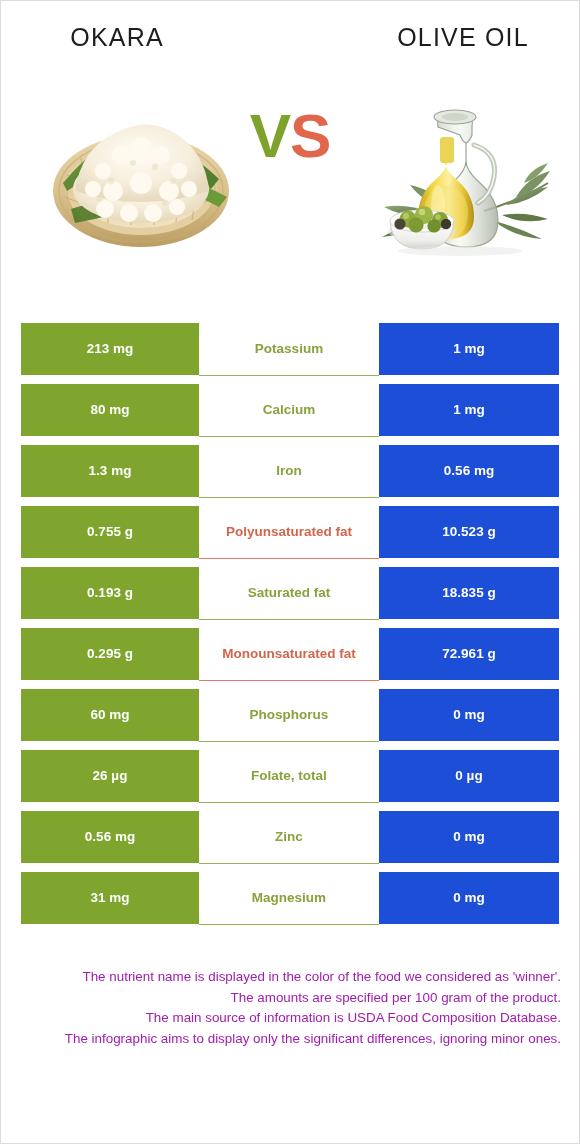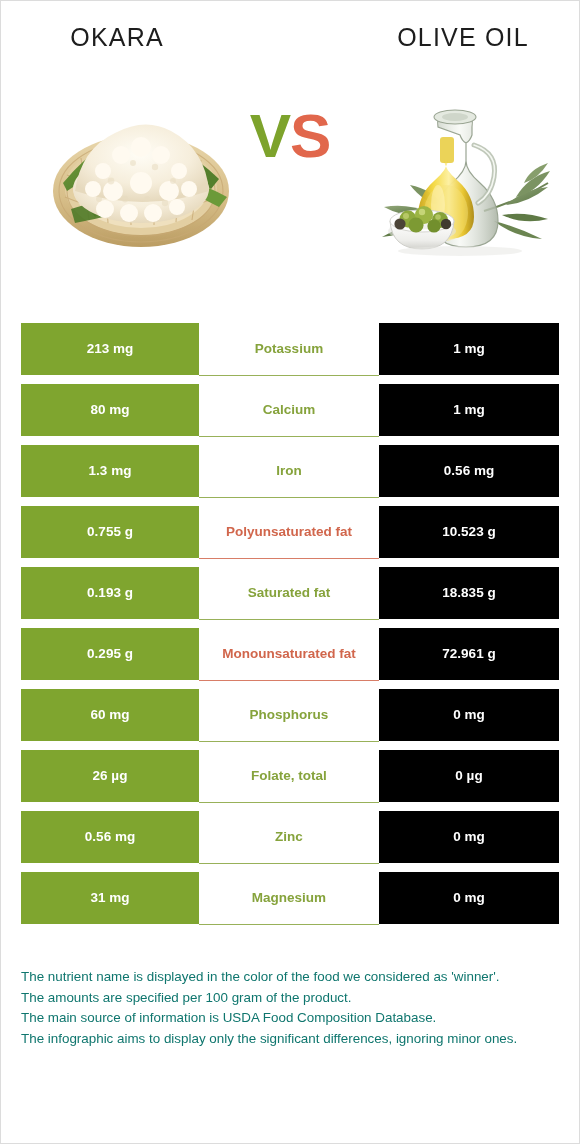--- a/index.html
+++ b/index.html
@@ -115,35 +115,35 @@
     position: absolute;
     left: 0; right: 0;
     bottom: -1px;
     height: 1px;
     background: currentColor;
     opacity: .85;
   }
   .nutrient-row:last-child .cell-name::after { opacity: .85; }
   .cell-right {
     width: 180px;
-    background: #000000;
+    background: #1d4ed8;
     color: #ffffff;
     font-weight: bold;
   }
 
   
   .footer-note {
     position: absolute;
     left: 20px;
     top: 966px;
     width: 540px;
-    text-align: left;
+    text-align: right;
     font-size: 13.4px;
     line-height: 20.5px;
-    color: #0f766e;
+    color: #a21caf;
     font-family: "Liberation Sans", sans-serif;
   }
   .footer-note p { margin: 0; }
 </style>
 </head>
 <body>
 
 <div class="header">
   <div class="food-title left">OKARA</div>
   <div class="food-title right">OLIVE OIL</div>

